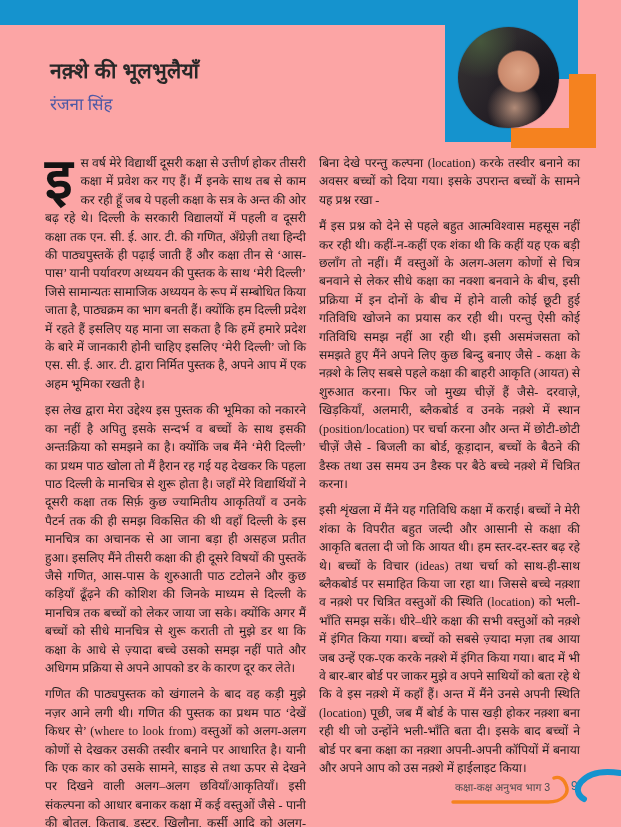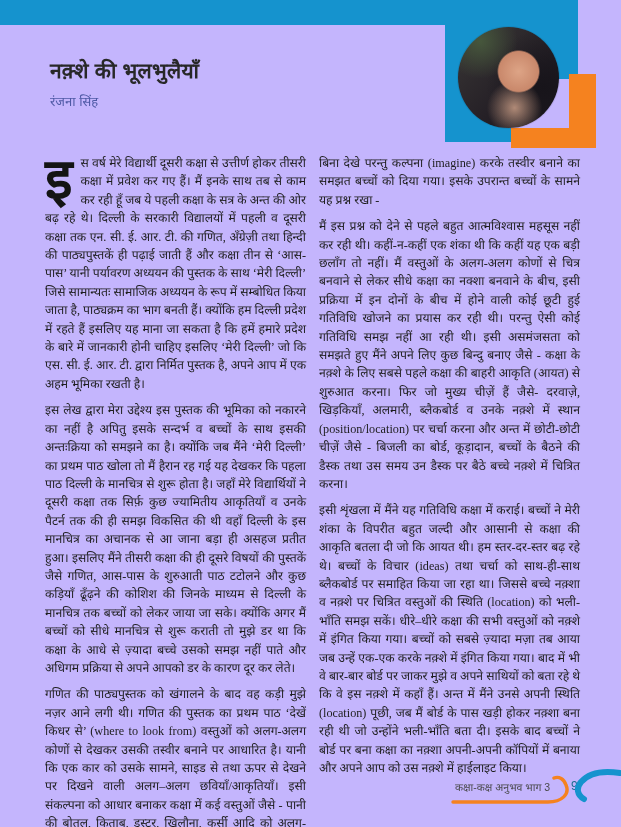--- a/index.html
+++ b/index.html
@@ -1,20 +1,20 @@
 <!DOCTYPE html>
 <html lang="hi"><head>
 <meta charset="utf-8">
 <style>
   html, body { margin: 0; padding: 0; background: #e8e8e8; }
   .page {
     position: relative;
     width: 621px;
     height: 827px;
-    background: #c4b5fd;
+    background: #fca5a5;
     overflow: hidden;
     font-family: "Liberation Serif", serif;
     margin: 0 auto;
   }
 
   
   .top-bar {
     position: absolute; left: 0; top: 0;
     width: 578px; height: 25px;
     background: #1593ce;
@@ -38,22 +38,22 @@
 
   
   .title {
     position: absolute; left: 50px; top: 56px;
     font-family: "Liberation Sans", sans-serif;
     font-weight: bold; font-size: 21px; color: #282828;
     letter-spacing: 0.2px;
   }
   .author {
     position: absolute; left: 50px; top: 92px;
-    font-family: Liberation Sans, sans-serif;
-    font-size: 13px; color: #4e59a5;
+    font-family: Liberation Serif, serif;
+    font-size: 17px; color: #4e59a5;
   }
 
   
   .columns {
     position: absolute; left: 45px; top: 154px;
     width: 536px;
     display: flex; gap: 13px;
   }
   .col {
     width: 261px;
@@ -97,21 +97,21 @@
   <div class="title">नक़्शे की भूलभुलैयाँ</div>
   <div class="author">रंजना सिंह</div>
 
   <div class="columns">
     <div class="col">
       <p><span class="dropcap">इ</span><span>स वर्ष मेरे विद्यार्थी दूसरी कक्षा से उत्तीर्ण होकर तीसरी कक्षा में प्रवेश कर गए हैं। मैं इनके साथ तब से काम कर रही हूँ जब ये पहली कक्षा के सत्र के अन्त की ओर बढ़ रहे थे। दिल्ली के सरकारी विद्यालयों में पहली व दूसरी कक्षा तक एन. सी. ई. आर. टी. की गणित, अँग्रेज़ी तथा हिन्दी की पाठ्यपुस्तकें ही पढ़ाई जाती हैं और कक्षा तीन से ‘आस-पास’ यानी पर्यावरण अध्ययन की पुस्तक के साथ ‘मेरी दिल्ली’ जिसे सामान्यतः सामाजिक अध्ययन के रूप में सम्बोधित किया जाता है, पाठ्यक्रम का भाग बनती हैं। क्योंकि हम दिल्ली प्रदेश में रहते हैं इसलिए यह माना जा सकता है कि हमें हमारे प्रदेश के बारे में जानकारी होनी चाहिए इसलिए ‘मेरी दिल्ली’ जो कि एस. सी. ई. आर. टी. द्वारा निर्मित पुस्तक है, अपने आप में एक अहम भूमिका रखती है।</span></p>
       <p>इस लेख द्वारा मेरा उद्देश्य इस पुस्तक की भूमिका को नकारने का नहीं है अपितु इसके सन्दर्भ व बच्चों के साथ इसकी अन्तःक्रिया को समझने का है। क्योंकि जब मैंने ‘मेरी दिल्ली’ का प्रथम पाठ खोला तो मैं हैरान रह गई यह देखकर कि पहला पाठ दिल्ली के मानचित्र से शुरू होता है। जहाँ मेरे विद्यार्थियों ने दूसरी कक्षा तक सिर्फ़ कुछ ज्यामितीय आकृतियाँ व उनके पैटर्न तक की ही समझ विकसित की थी वहाँ दिल्ली के इस मानचित्र का अचानक से आ जाना बड़ा ही असहज प्रतीत हुआ। इसलिए मैंने तीसरी कक्षा की ही दूसरे विषयों की पुस्तकें जैसे गणित, आस-पास के शुरुआती पाठ टटोलने और कुछ कड़ियाँ ढूँढ़ने की कोशिश की जिनके माध्यम से दिल्ली के मानचित्र तक बच्चों को लेकर जाया जा सके। क्योंकि अगर मैं बच्चों को सीधे मानचित्र से शुरू कराती तो मुझे डर था कि कक्षा के आधे से ज़्यादा बच्चे उसको समझ नहीं पाते और अधिगम प्रक्रिया से अपने आपको डर के कारण दूर कर लेते।</p>
       <p>गणित की पाठ्यपुस्तक को खंगालने के बाद वह कड़ी मुझे नज़र आने लगी थी। गणित की पुस्तक का प्रथम पाठ ‘देखें किधर से’ (where to look from) वस्तुओं को अलग-अलग कोणों से देखकर उसकी तस्वीर बनाने पर आधारित है। यानी कि एक कार को उसके सामने, साइड से तथा ऊपर से देखने पर दिखने वाली अलग–अलग छवियाँ/आकृतियाँ। इसी संकल्पना को आधार बनाकर कक्षा में कई वस्तुओं जैसे - पानी की बोतल, किताब, डस्टर, खिलौना, कुर्सी आदि को अलग-अलग कोणों से देखकर (visualise) और बाद में</p>
     </div>
     <div class="col">
-      <p>बिना देखे परन्तु कल्पना (imagine) करके तस्वीर बनाने का समझत बच्चों को दिया गया। इसके उपरान्त बच्चों के सामने यह प्रश्न रखा -</p>
+      <p>बिना देखे परन्तु कल्पना (location) करके तस्वीर बनाने का अवसर बच्चों को दिया गया। इसके उपरान्त बच्चों के सामने यह प्रश्न रखा -</p>
       <p>मैं इस प्रश्न को देने से पहले बहुत आत्मविश्वास महसूस नहीं कर रही थी। कहीं-न-कहीं एक शंका थी कि कहीं यह एक बड़ी छलाँग तो नहीं। मैं वस्तुओं के अलग-अलग कोणों से चित्र बनवाने से लेकर सीधे कक्षा का नक्शा बनवाने के बीच, इसी प्रक्रिया में इन दोनों के बीच में होने वाली कोई छूटी हुई गतिविधि खोजने का प्रयास कर रही थी। परन्तु ऐसी कोई गतिविधि समझ नहीं आ रही थी। इसी असमंजसता को समझते हुए मैंने अपने लिए कुछ बिन्दु बनाए जैसे - कक्षा के नक़्शे के लिए सबसे पहले कक्षा की बाहरी आकृति (आयत) से शुरुआत करना। फिर जो मुख्य चीज़ें हैं जैसे- दरवाज़े, खिड़कियाँ, अलमारी, ब्लैकबोर्ड व उनके नक़्शे में स्थान (position/location) पर चर्चा करना और अन्त में छोटी-छोटी चीज़ें जैसे - बिजली का बोर्ड, कूड़ादान, बच्चों के बैठने की डैस्क तथा उस समय उन डैस्क पर बैठे बच्चे नक़्शे में चित्रित करना।</p>
       <p>इसी शृंखला में मैंने यह गतिविधि कक्षा में कराई। बच्चों ने मेरी शंका के विपरीत बहुत जल्दी और आसानी से कक्षा की आकृति बतला दी जो कि आयत थी। हम स्तर-दर-स्तर बढ़ रहे थे। बच्चों के विचार (ideas) तथा चर्चा को साथ-ही-साथ ब्लैकबोर्ड पर समाहित किया जा रहा था। जिससे बच्चे नक़्शा व नक़्शे पर चित्रित वस्तुओं की स्थिति (location) को भली-भाँति समझ सकें। धीरे–धीरे कक्षा की सभी वस्तुओं को नक़्शे में इंगित किया गया। बच्चों को सबसे ज़्यादा मज़ा तब आया जब उन्हें एक-एक करके नक़्शे में इंगित किया गया। बाद में भी वे बार-बार बोर्ड पर जाकर मुझे व अपने साथियों को बता रहे थे कि वे इस नक़्शे में कहाँ हैं। अन्त में मैंने उनसे अपनी स्थिति (location) पूछी, जब मैं बोर्ड के पास खड़ी होकर नक़्शा बना रही थी जो उन्होंने भली-भाँति बता दी। इसके बाद बच्चों ने बोर्ड पर बना कक्षा का नक़्शा अपनी-अपनी कॉपियों में बनाया और अपने आप को उस नक़्शे में हाईलाइट किया।</p>
 
     </div>
   </div>
 
   <div class="footer-label">कक्षा-कक्ष अनुभव भाग 3</div>
   <div class="page-num">9</div>
   <svg class="swoosh" viewBox="0 0 171 48" xmlns="http://www.w3.org/2000/svg" aria-hidden="true">
     <path d="M3 36 L98 36 C112 36 120 28 116 19 C114 13 109 10 104 12" fill="none" stroke="#f5821f" stroke-width="3.4" stroke-linecap="round"></path>

